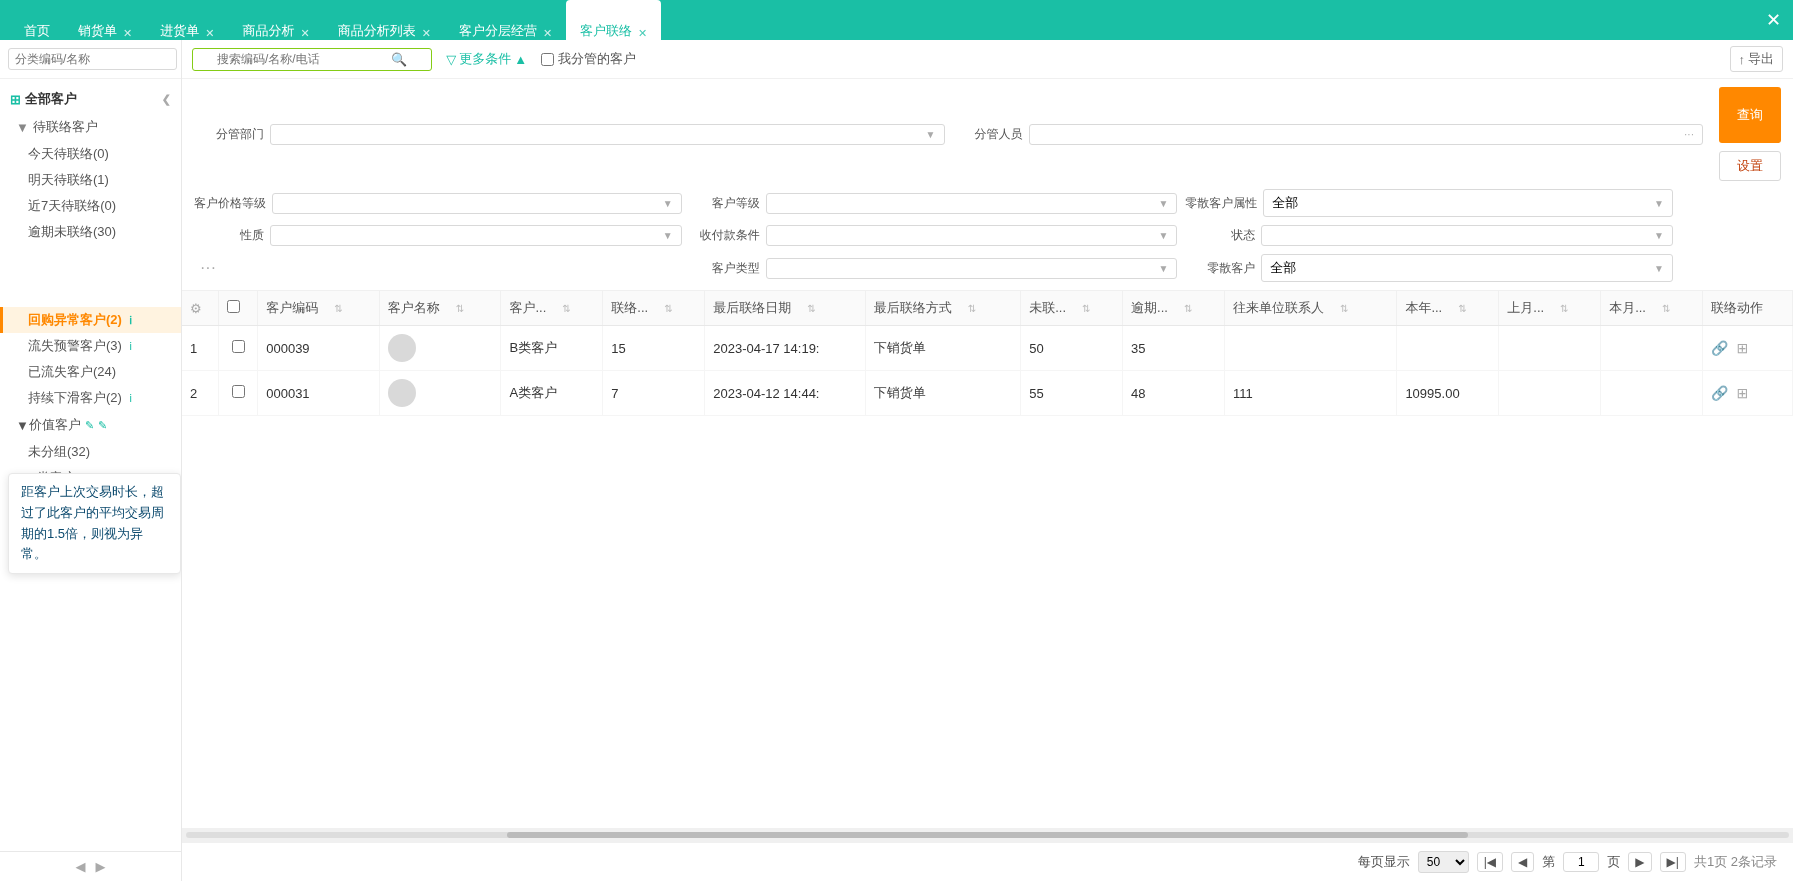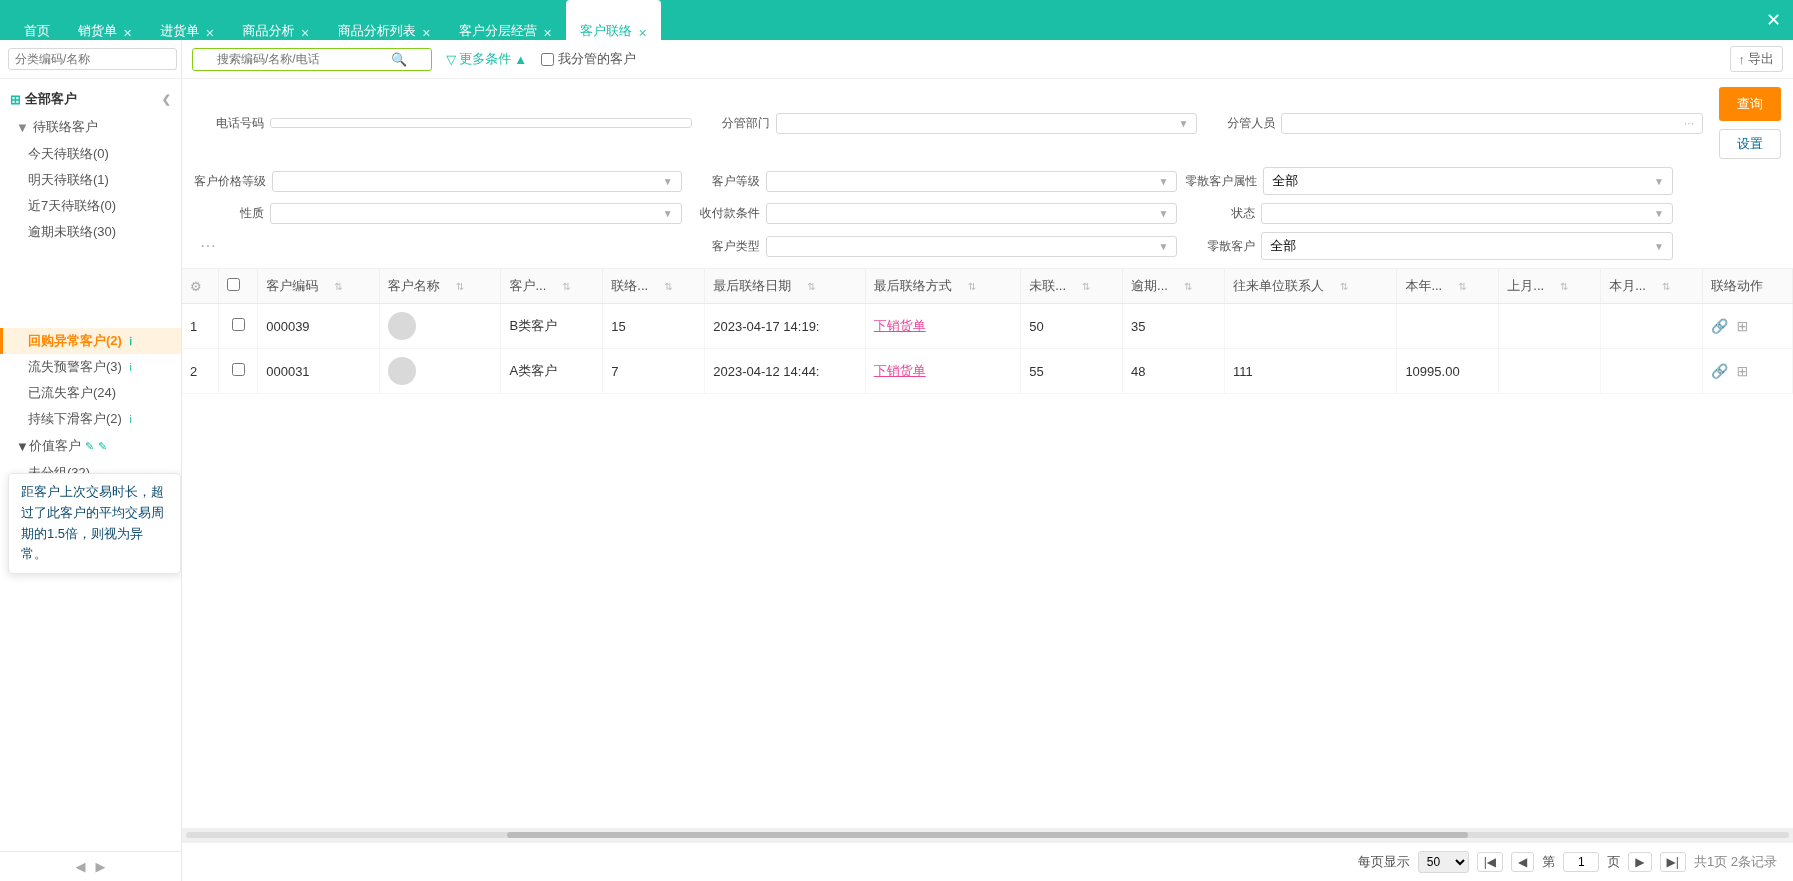--- a/index.html
+++ b/index.html
@@ -91,39 +91,39 @@
     }
     .filter-label { color: #555; font-size: 12px; white-space: nowrap; min-width: 70px; text-align: right; }
     .filter-select {
       flex: 1; border: 1px solid #d9d9d9; border-radius: 3px; padding: 4px 8px; font-size: 12px; display: flex; align-items: center; justify-content: space-between; cursor: pointer; background: #fff; min-width: 140px; position: relative;
     }
     .filter-select .arrow-down { color: #aaa; font-size: 10px; }
     .filter-input-wrap {
       flex: 1; border: 1px solid #d9d9d9; border-radius: 3px; padding: 4px 8px; font-size: 12px; background: #fff; min-width: 140px;
     }
     .query-btn {
-      background: #ff8800; color: #fff; border: none; border-radius: 3px; padding: 8px 18px; cursor: pointer; font-size: 13px;
+      background: #ff8800; color: #fff; border: none; border-radius: 3px; padding: 19px 18px; cursor: pointer; font-size: 13px;
     }
     .setting-btn {
-      background: #fff; color: #0369a1; border: 1px solid #d9d9d9; border-radius: 3px; padding: 5px 14px; cursor: pointer; font-size: 13px; margin-top: 4px;
+      background: #fff; color: #c2410c; border: 1px solid #d9d9d9; border-radius: 3px; padding: 5px 14px; cursor: pointer; font-size: 13px; margin-top: 4px;
     }
     .dots-btn { color: #aaa; cursor: pointer; font-size: 16px; padding: 0 6px; }
 
     
     .table-area { flex: 1; overflow: auto; background: #fff; }
     .data-table { width: 100%; border-collapse: collapse; font-size: 12px; }
     .data-table th {
       background: #fafafa; border-bottom: 1px solid #e8e8e8; border-right: 1px solid #f0f0f0; padding: 8px 8px; white-space: nowrap; font-weight: normal; color: #555; text-align: left; position: sticky; top: 0; z-index: 2;
     }
     .data-table td {
       border-bottom: 1px solid #f5f5f5; border-right: 1px solid #f5f5f5; padding: 8px 8px; white-space: nowrap; color: #333;
     }
     .th-sort { display: flex; align-items: center; gap: 16px; cursor: pointer; }
     .sort-icon { color: #bbb; font-size: 10px; }
-    .link-text { color: #ec4899; cursor: pointer; text-decoration: underline; }
+    .link-text { color: #404040; cursor: pointer; }
     .row-actions { display: flex; gap: 8px; }
     .action-icon { color: #aaa; cursor: pointer; font-size: 14px; }
     .checkbox-cell { text-align: center; }
     .setting-gear { color: #aaa; cursor: pointer; }
 
     
     .table-footer {
       display: flex; align-items: center; justify-content: flex-end; padding: 8px 16px; background: #fff; border-top: 1px solid #f0f0f0; gap: 8px; font-size: 12px; color: #555;
     }
     .page-size-select {
@@ -217,21 +217,21 @@
       <div class="tree-leaf">
         <span>逾期未联络(30)</span>
       </div>
 
       <div style="position:relative;">
         <div class="tooltip-box">
           <span>距客户上次交易时长，超过了此客户的平均交易周期的1.5倍，则视为异常。</span>
         </div>
       </div>
 
-      <div class="tree-leaf orange-active" style="margin-top:83px;">
+      <div class="tree-leaf orange-active" style="margin-top:62px;">
         <span>回购异常客户(2)</span>
         <span style="color:#1abfa5; margin-left:4px; font-size:11px;">ℹ</span>
       </div>
       <div class="tree-leaf">
         <span>流失预警客户(3)</span>
         <span style="color:#1abfa5; margin-left:4px; font-size:11px;">ℹ</span>
       </div>
       <div class="tree-leaf">
         <span>已流失客户(24)</span>
       </div>
@@ -283,24 +283,20 @@
       </div>
       <div class="export-btn">
         <span>↑</span>
         <span>导出</span>
       </div>
     </div>
 
     <div class="filter-panel">
 
       <div class="filter-row">
-        <div class="filter-item">
-          <span class="filter-label">电话号码</span>
-          <div class="filter-input-wrap"></div>
-        </div>
         <div class="filter-item">
           <span class="filter-label">分管部门</span>
           <div class="filter-select">
             <span></span>
             <span class="arrow-down">▼</span>
           </div>
         </div>
         <div class="filter-item">
           <span class="filter-label">分管人员</span>
           <div class="filter-select">

